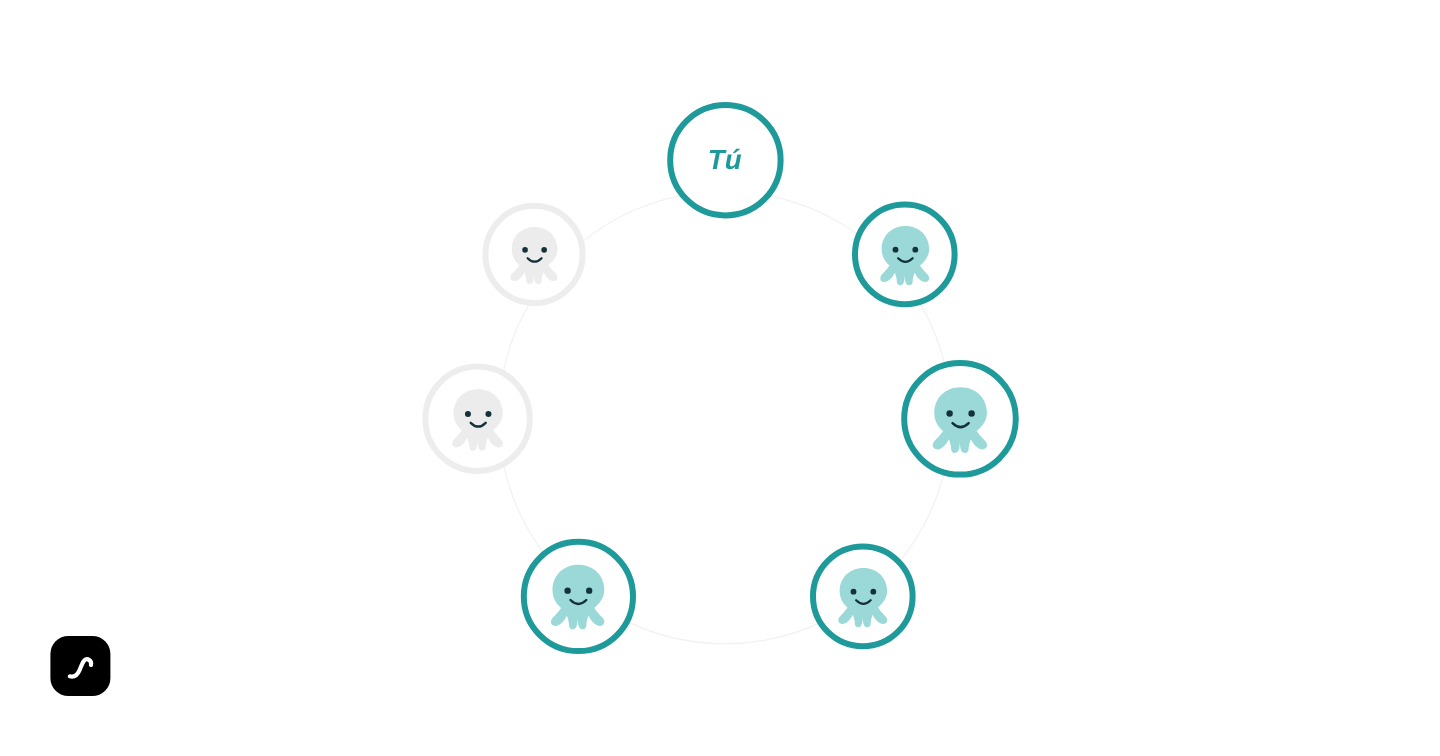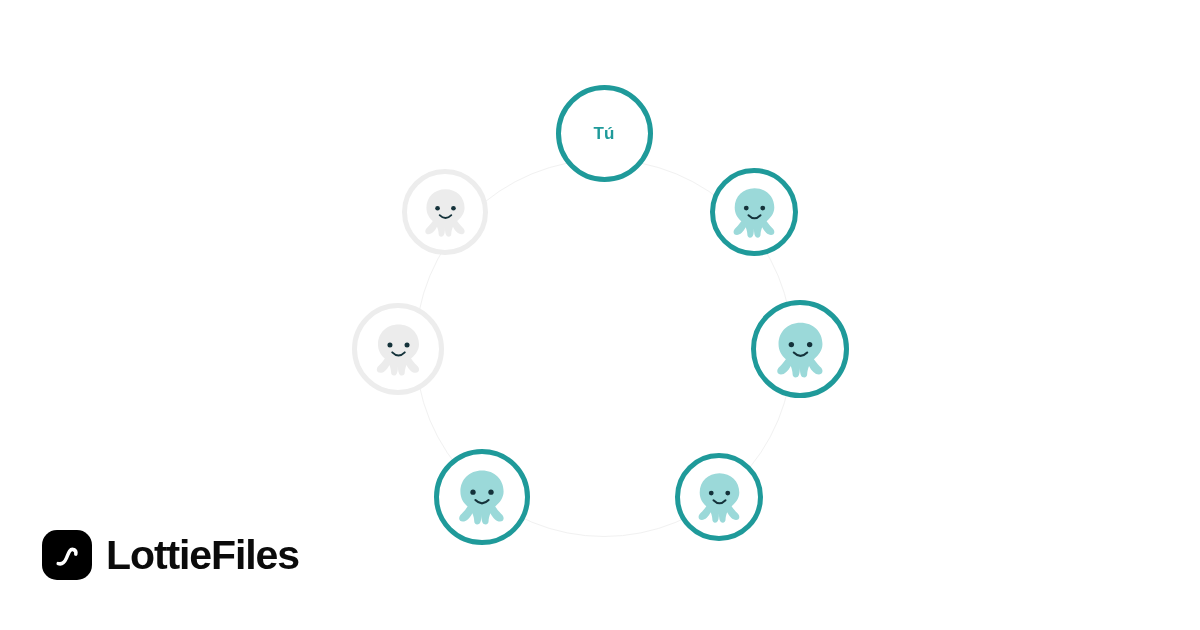--- a/index.html
+++ b/index.html
@@ -83,21 +83,21 @@
 </style>
 </head>
 <body>
 
 <div id="stage" style="width: 1200px; height: 630px; background: rgb(255, 255, 255);">
 
   <div class="guide-ring" style="left: 415px; top: 159px; width: 378px; height: 378px; border-color: rgb(241, 241, 241); border-width: 1.6px;"></div>
 
   <div id="nodes-layer">
       <div class="node active" style="width: 97px; height: 97px; left: 555.5px; top: 84.5px; border-color: rgb(31, 154, 154);">
-        <span class="node-label" style="color: rgb(31, 154, 154); font-size: 17px;">Tú</span>
+        <span class="node-label" style="color: rgb(31, 154, 154); font-size: 23px; font-style: italic;">Tú</span>
       </div>
       <div class="node active" style="width: 88px; height: 88px; left: 710px; top: 168px; border-color: rgb(31, 154, 154);">
         <svg width="55" height="55" viewBox="0 0 100 100" class="avatar-svg">
           <path d="M50 6 C29 6 14 21 14 41 C14 52 19 60 26 66 C22 72 17 77 14 80 C10 85 12 91 18 91 C24 91 30 85 34 77 C36 82 37 87 37 90 C37 95 41 97 45 95 C48 93 49 87 49 79 C49 87 50 93 53 95 C57 97 61 95 61 90 C61 87 62 82 64 77 C68 85 74 91 80 91 C86 91 88 85 84 80 C81 77 76 72 72 66 C79 60 86 52 86 41 C86 21 71 6 50 6 Z" fill="#9bd9d9"></path>
           <circle cx="35" cy="42" r="4.4" fill="#14323a"></circle>
           <circle cx="65" cy="42" r="4.4" fill="#14323a"></circle>
           <path d="M39 55 Q50 66 61 55" fill="none" stroke="#14323a" stroke-width="3.4" stroke-linecap="round"></path>
         </svg>
       </div>
       <div class="node active" style="width: 98px; height: 98px; left: 751px; top: 300px; border-color: rgb(31, 154, 154);">
@@ -142,16 +142,15 @@
       </div>
     </div>
 
   <div class="brand" style="left: 42px; top: 530px;">
     <span class="brand-mark" style="background: rgb(0, 0, 0);">
       <svg width="32" height="32" viewBox="0 0 32 32" aria-hidden="true">
         <path d="M7.2 24.6c3.9 1.1 6.3-1.1 8.1-5.2 1.2-2.7 2.1-5.6 3.4-7.4 1.1-1.5 2.4-2.1 4.1-1.3" fill="none" stroke="#ffffff" stroke-width="3.5" stroke-linecap="round" stroke-linejoin="round"></path>
         <path d="M22.8 10.7c1.7.8 2.4 2.6 2 4.4" fill="none" stroke="#ffffff" stroke-width="3.5" stroke-linecap="round"></path>
       </svg>
     </span>
-    <span class="brand-name" style="color: rgb(11, 11, 11);">LottieFiles</span>
   </div>
 
 </div>
 
 </body></html>

